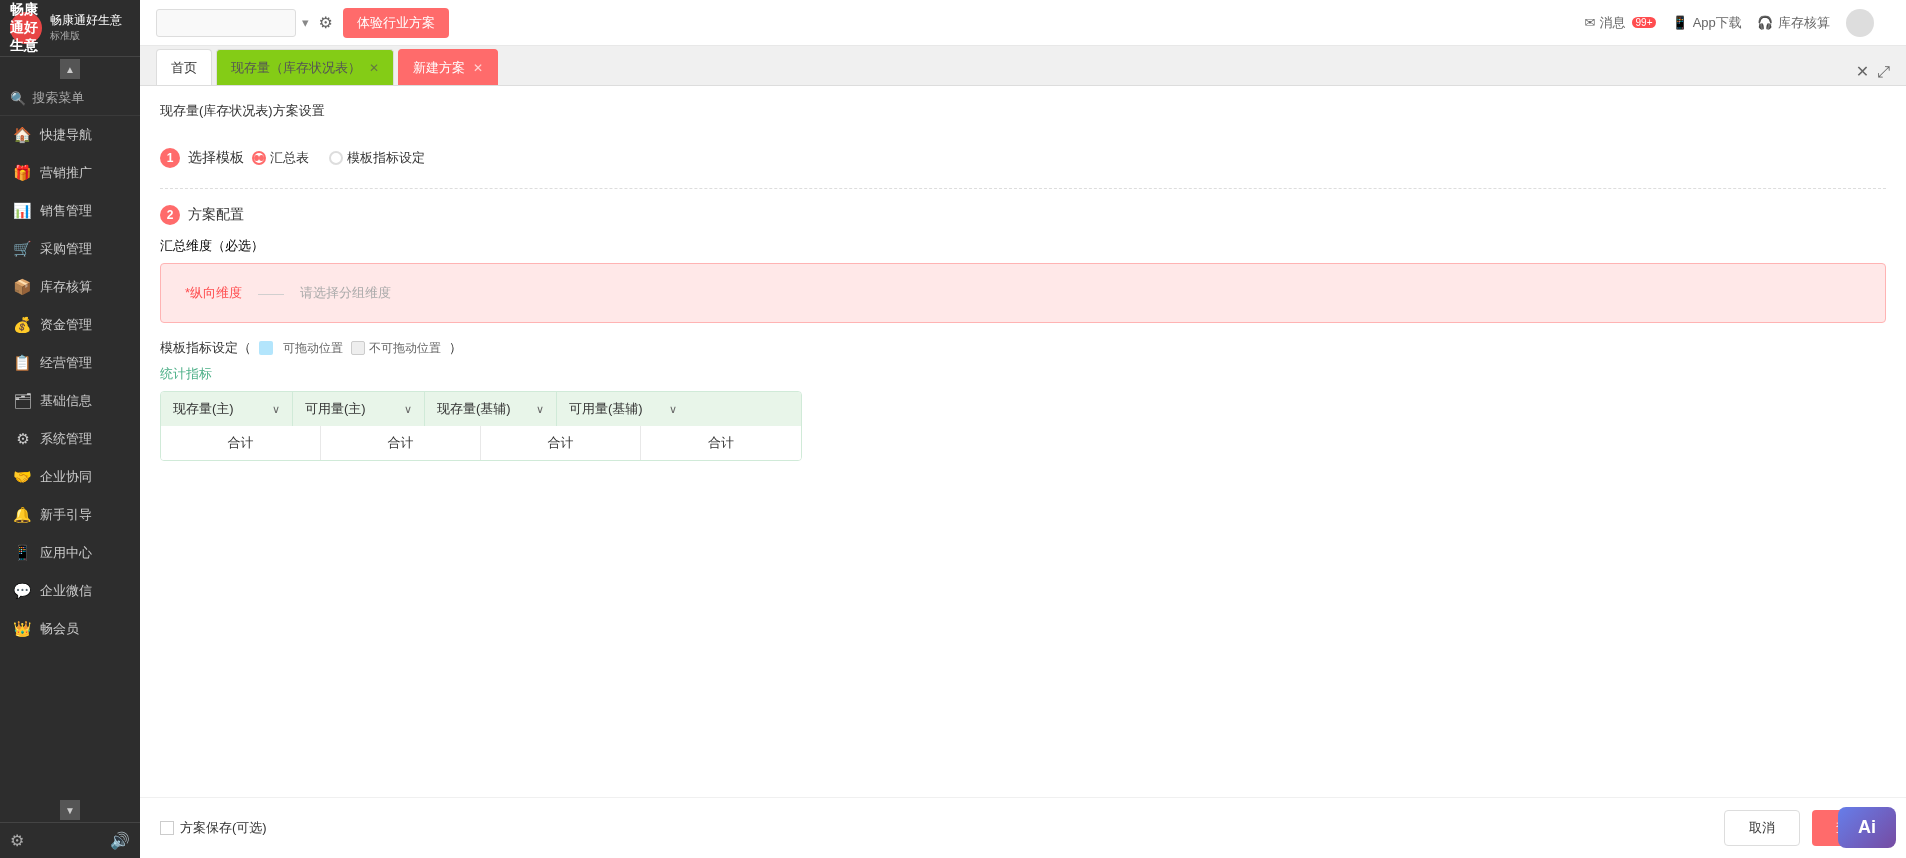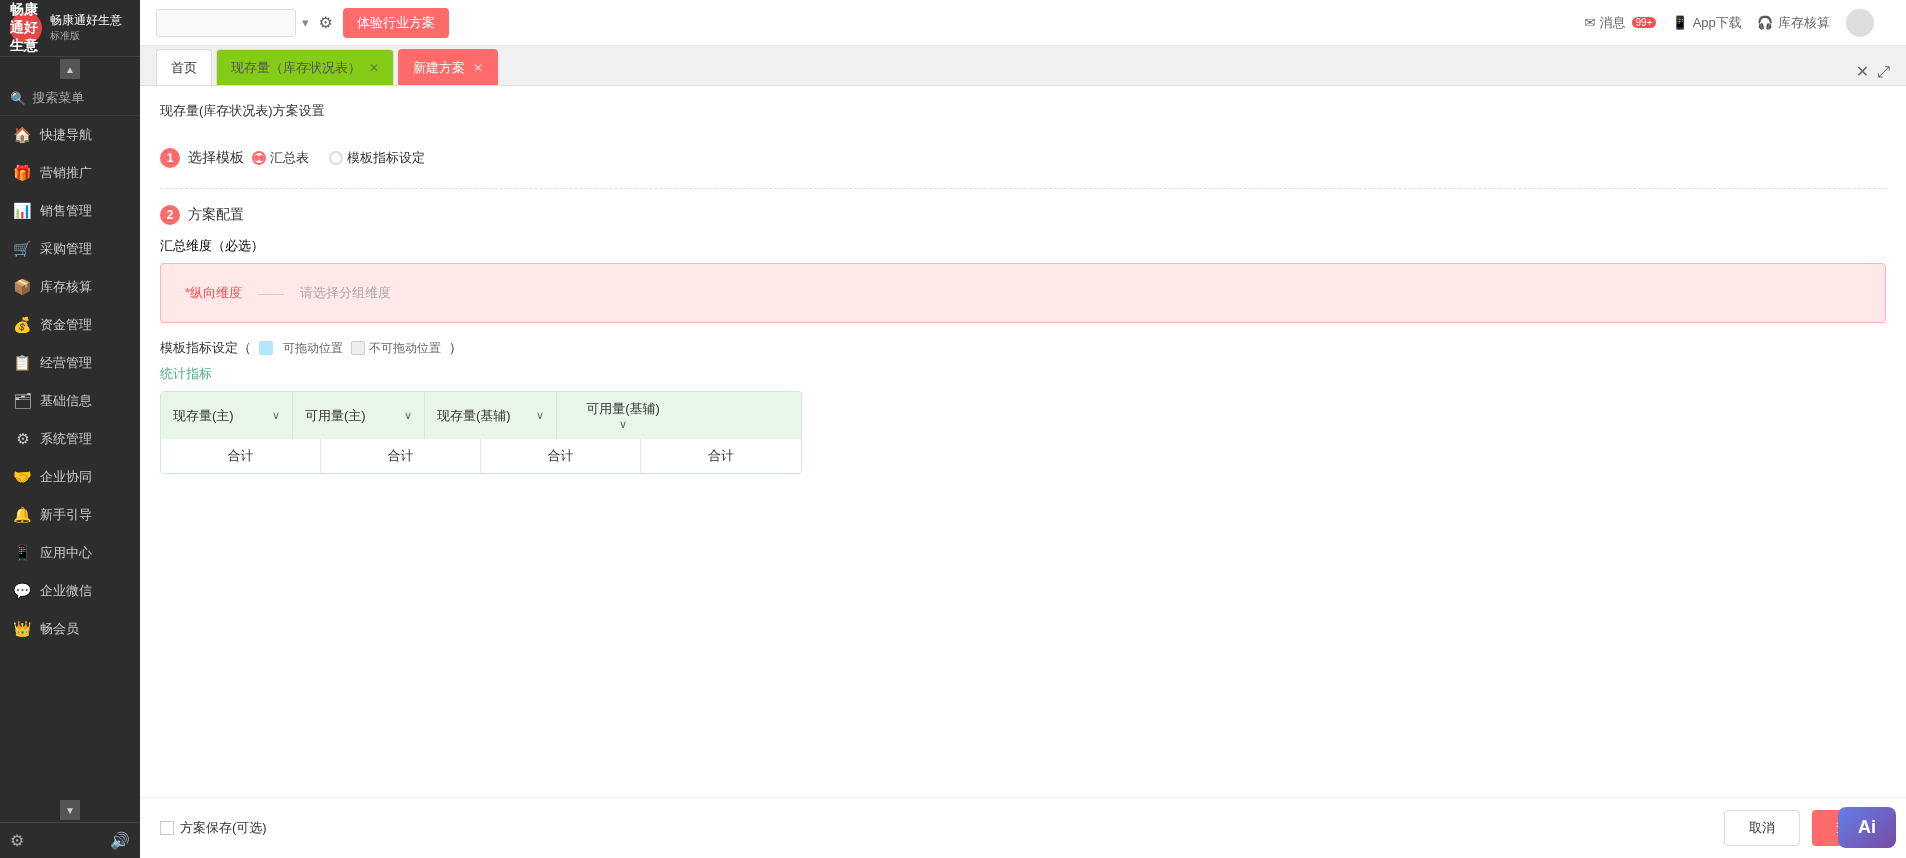--- a/index.html
+++ b/index.html
@@ -215,21 +215,21 @@
     .metrics-data-row {
       display: flex; background: white;
     }
     .metrics-cell {
       width: 132px;
       padding: 8px 12px;
       border-right: 1px solid #d0ead8;
       display: flex; align-items: center; justify-content: space-between;
       font-size: 13px; color: #333;
     }
-    .metrics-cell:last-child { border-right: none; flex-direction: column; }
+    .metrics-cell:last-child { border-right: none; }
     .metrics-cell-body {
       width: 160px;
       padding: 8px 12px;
       border-right: 1px solid #e8e8e8;
       text-align: center;
       font-size: 13px; color: #333;
     }
     .metrics-cell-body:last-child { border-right: none; }
     .cell-chevron { color: #666; font-size: 11px; }
 

